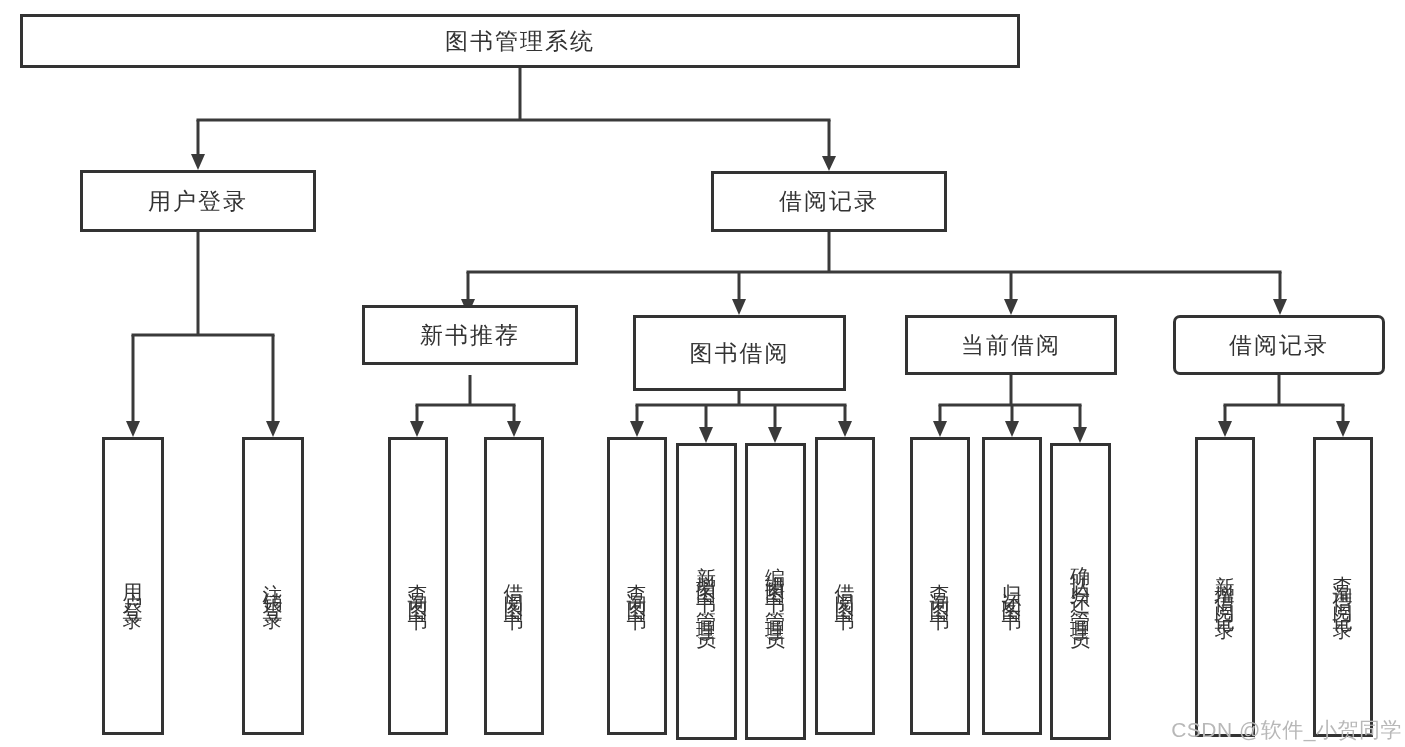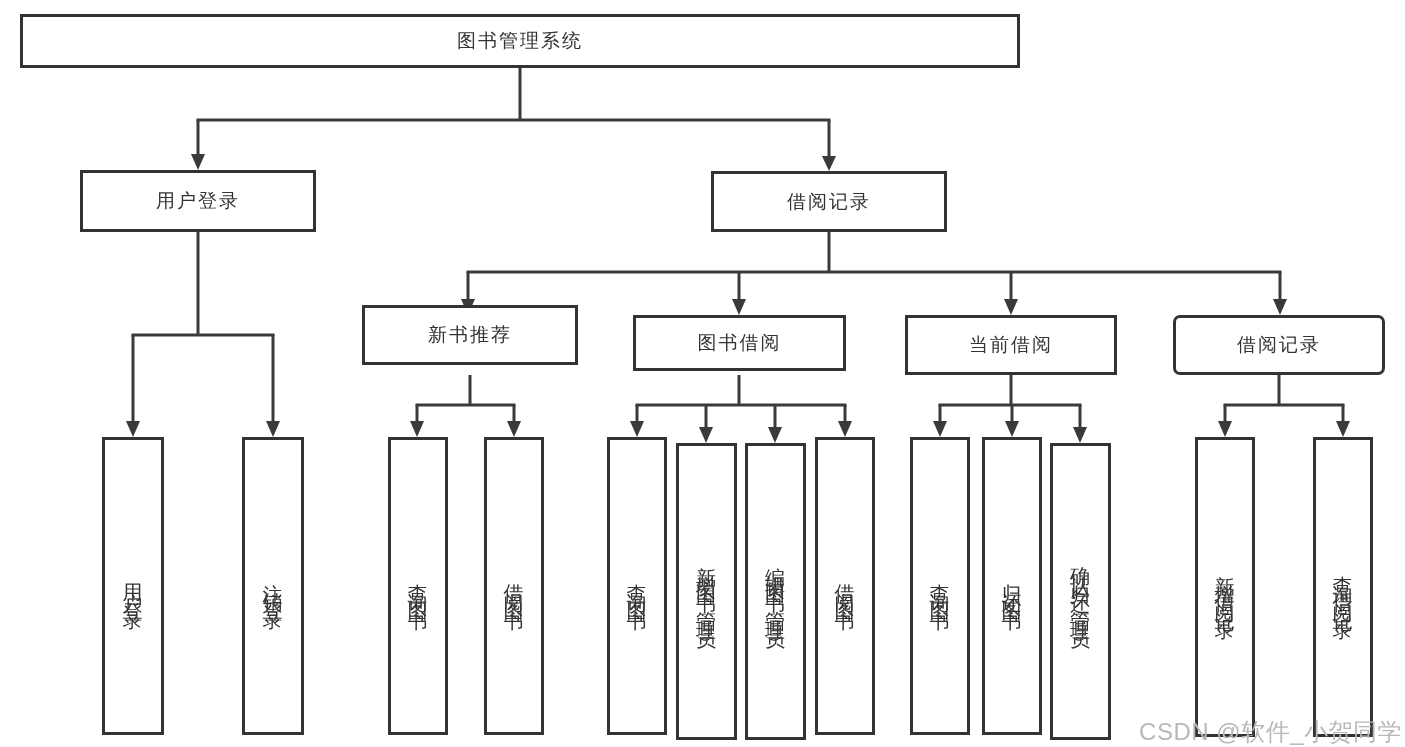--- a/index.html
+++ b/index.html
@@ -31,21 +31,21 @@
   }
   .node {
     position: absolute;
     box-sizing: border-box;
     border: 3px solid #333333;
     background: #ffffff;
     display: flex;
     align-items: center;
     justify-content: center;
     color: #333333;
-    font-size: 19px;
+    font-size: 23px;
     letter-spacing: 2px;
     white-space: nowrap;
   }
   .leaf {
     position: absolute;
     box-sizing: border-box;
     border: 3px solid #333333;
     background: #ffffff;
     display: flex;
     align-items: center;
@@ -54,21 +54,21 @@
     font-size: 20px;
     writing-mode: vertical-rl;
     text-orientation: mixed;
     letter-spacing: 9px;
     line-height: 1;
   }
   .watermark {
     position: absolute;
     right: 3px;
     top: 716px;
-    font-size: 24px;
+    font-size: 21px;
     color: #b8b8b8;
     letter-spacing: 0.5px;
     z-index: 5;
     white-space: nowrap;
   }
 </style>
 </head>
 <body>
 
 <div id="canvas">
@@ -141,21 +141,21 @@
       <polygon points="1336,421 1350,421 1343,437"></polygon>
     </g>
   </svg>
 
   <div class="node" style="left:20px; top:14px; width:1000px; height:54px;">图书管理系统</div>
 
   <div class="node" style="left:80px; top:170px; width:236px; height:62px;">用户登录</div>
   <div class="node" style="left:711px; top:171px; width:236px; height:61px;">借阅记录</div>
 
   <div class="node" style="left:362px; top:305px; width:216px; height:60px;">新书推荐</div>
-  <div class="node" style="left:633px; top:315px; width:213px; height:56px;">图书借阅</div>
+  <div class="node" style="left:633px; top:315px; width:213px; height:76px;">图书借阅</div>
   <div class="node" style="left:905px; top:315px; width:212px; height:60px;">当前借阅</div>
   <div class="node" style="left:1173px; top:315px; width:212px; height:60px;border-radius:7px;">借阅记录</div>
 
   <div class="leaf" style="left:102px; top:437px; width:62px; height:298px;">用户登录</div>
   <div class="leaf" style="left:242px; top:437px; width:62px; height:298px;">注销登录</div>
 
   <div class="leaf" style="left:388px; top:437px; width:60px; height:298px;">查询图书</div>
   <div class="leaf" style="left:484px; top:437px; width:60px; height:298px;">借阅图书</div>
 
   <div class="leaf" style="left:607px; top:437px; width:60px; height:298px;">查询图书</div>

